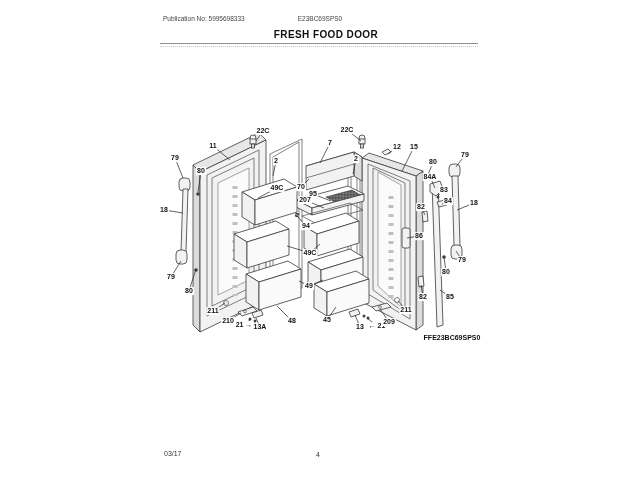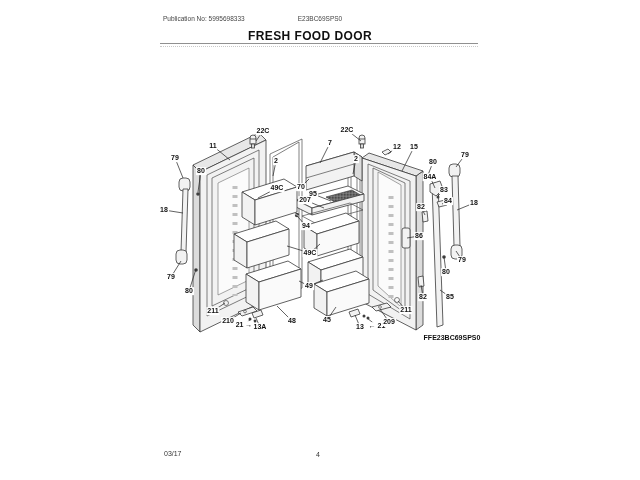--- a/index.html
+++ b/index.html
@@ -1,21 +1,21 @@
 <!DOCTYPE html>
 <html><head>
 <meta charset="utf-8">
 <style>
   html,body{margin:0;padding:0;background:#fff;}
   .page{position:relative;width:640px;height:480px;background:#ffffff;
         font-family:"Liberation Sans",sans-serif;color:#222;overflow:hidden;}
   .hdr-pub{position:absolute;left:163px;top:15px;font-size:6.5px;color:#454545;}
   .hdr-model{position:absolute;left:320px;top:15px;transform:translateX(-50%);font-size:6.5px;color:#454545;}
-  .hdr-title{position:absolute;left:304px;top:29px;transform:translateX(-50%);
-             font-size:12px;font-weight:700;letter-spacing:.4px;color:#101010;white-space:nowrap;padding-left:12px;}
+  .hdr-title{position:absolute;left:320px;top:29px;transform:translateX(-50%);
+             font-size:10px;font-weight:700;letter-spacing:.4px;color:#101010;white-space:nowrap;padding-left:12px;}
   .rule1{position:absolute;left:160px;top:43px;width:318px;height:1px;background:#909090;}
   .rule2{position:absolute;left:160px;top:46px;width:318px;height:0;border-top:1px dotted #c9c9c9;}
   .ftr-date{position:absolute;left:164px;top:450px;font-size:7px;color:#333;}
   .ftr-page{position:absolute;left:318px;top:451px;transform:translateX(-50%);font-size:7px;color:#333;}
   .model-label{position:absolute;left:452px;top:337px;transform:translate(-50%,-50%);
                font-size:7px;font-weight:700;color:#101010;white-space:nowrap;}
   svg.diagram{position:absolute;left:0;top:0;}
   .callout-layer{position:absolute;left:0;top:0;width:640px;height:480px;pointer-events:none;}
   .callout{position:absolute;transform:translate(-50%,-50%);font-size:7px;font-weight:700;
            color:#101010;background:#fff;padding:0 1px;line-height:1.1;white-space:nowrap;}

